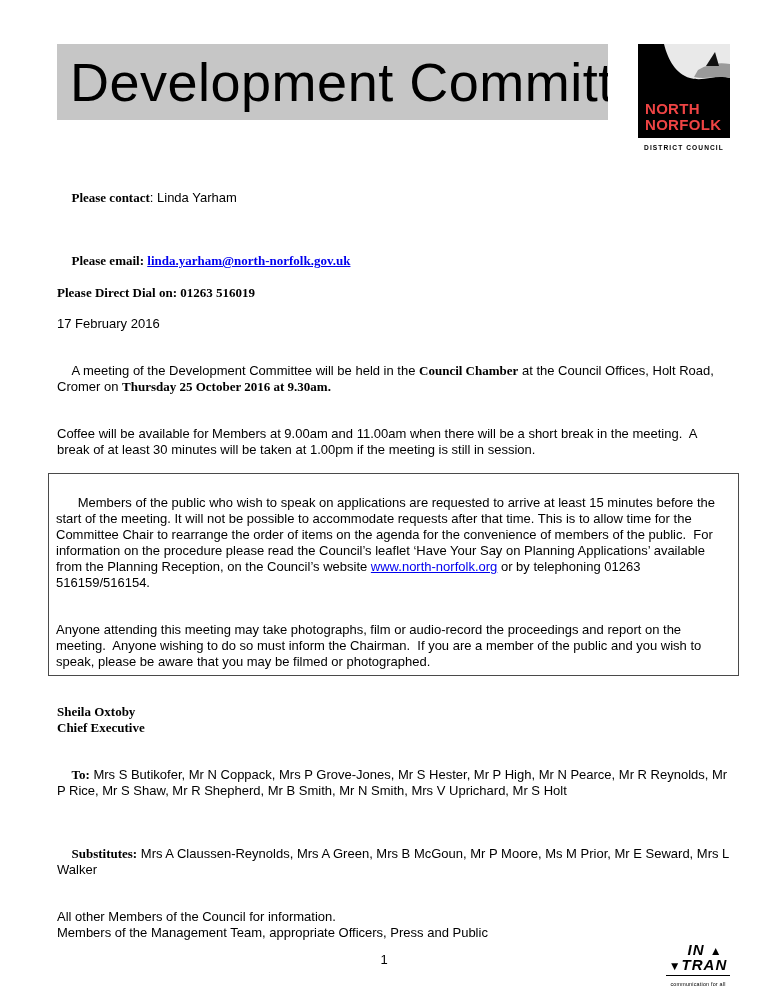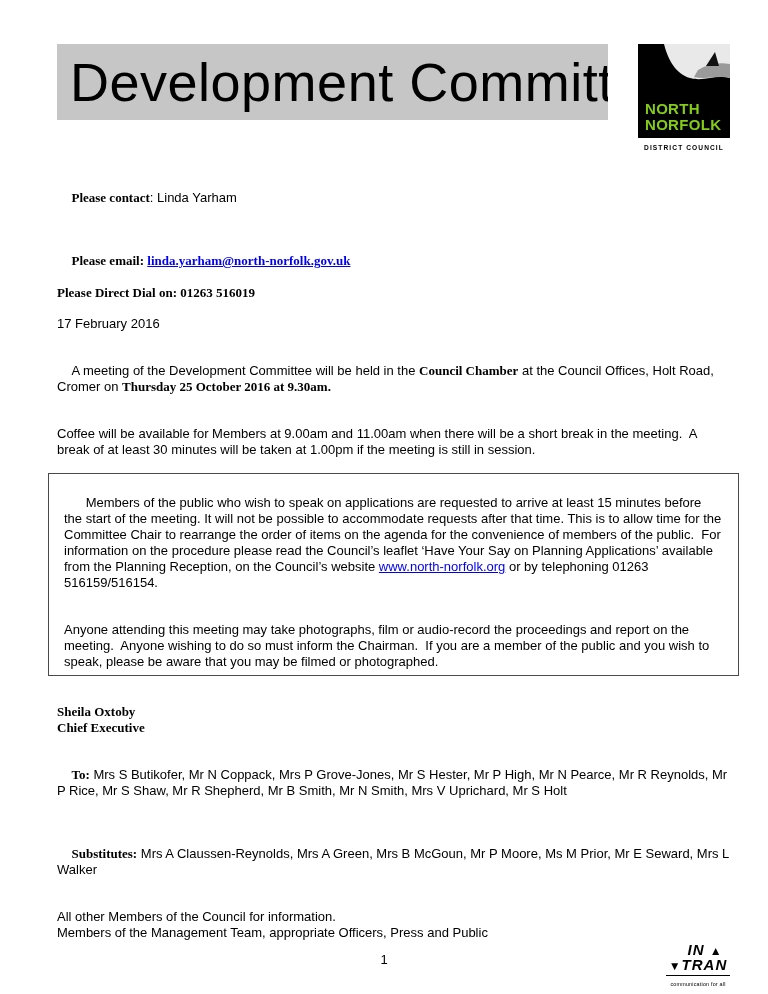--- a/index.html
+++ b/index.html
@@ -22,34 +22,34 @@
     flex:1; margin-right:30px;
     background:#c6c6c6;
     height:76px; line-height:76px;
     padding-left:13px;
     font-size:54px; letter-spacing:0.5px;
     white-space:nowrap; overflow:hidden;
   }
   .logo { width:92px; flex:0 0 92px; }
   .logo-box { background:#000; width:92px; height:94px; position:relative; overflow:hidden; }
   .logo-box svg { display:block; }
-  .logo-name { position:absolute; left:7px; bottom:5px; color:#84cc16; font-weight:bold; font-size:15px; line-height:16px; letter-spacing:0.3px; }
+  .logo-name { position:absolute; left:7px; bottom:5px; color:#ef4444; font-weight:bold; font-size:15px; line-height:16px; letter-spacing:0.3px; }
   .logo-sub { font-size:6.6px; font-weight:bold; letter-spacing:1.1px; text-align:center; margin-top:2px; white-space:nowrap; }
 
   
   .para { white-space:pre-wrap; margin-bottom:15px; }
   .line { white-space:pre-wrap; }
   .b { font-weight:bold;font-family:Liberation Serif, serif; }
   a.lnk { color:#0000ee; text-decoration:underline; cursor:pointer; }
   a.lnk.b { font-weight:bold;text-align:right; }
   .gap { height:15px; }
 
   .notice-box {
     border:1px solid #4a4a4a;
-    padding:5px 15px;
+    padding:5px 7px;
     margin:0 -9px 28px -9px;
   }
   .notice-box .para:last-child { margin-bottom:0; }
 
   .intran-row { display:flex; justify-content:flex-end; margin:2px 0 4px 0; }
   .intran { text-align:center; width:64px; }
   .intran-l1, .intran-l2 { font-weight:bold; font-style:italic; font-size:15px; line-height:14px; letter-spacing:1px; }
   .intran-l1 { padding-left:14px; }
   .intran .tri { font-style:normal; font-size:12px; }
   .intran-tag { border-top:1px solid #000; margin-top:2px; font-size:5.4px; font-style:normal; letter-spacing:0.2px; white-space:nowrap; }

